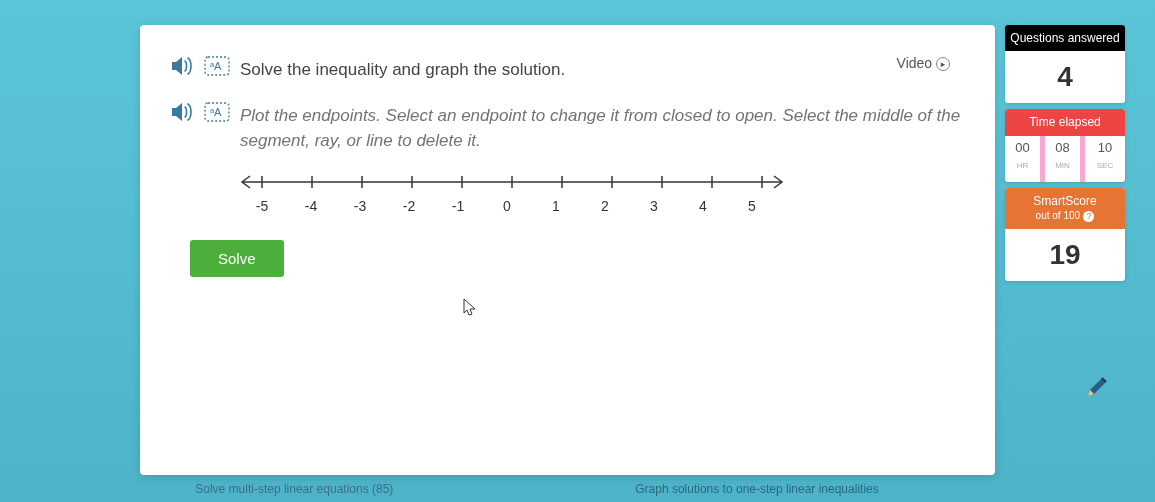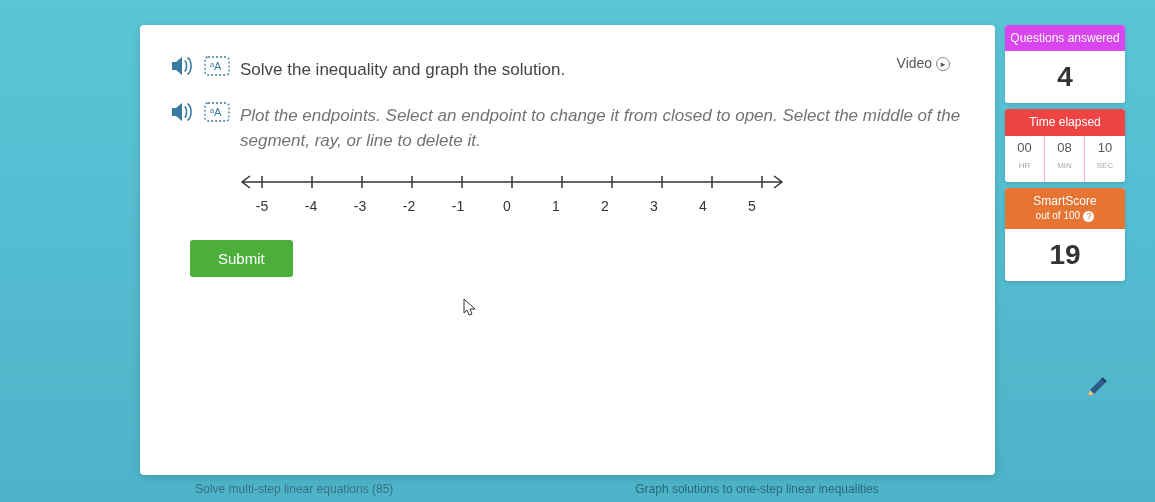--- a/index.html
+++ b/index.html
@@ -118,32 +118,32 @@
       margin-bottom: 6px;
       overflow: hidden;
       text-align: center;
     }
     .panel-header {
       font-size: 12px;
       padding: 6px 4px;
       line-height: 1.2;
       color: #fff;
     }
-    .qa-header { background: #d946ef; }
+    .qa-header { background: #000000; }
     .qa-value { font-size: 28px; font-weight: bold; color: #333; padding: 10px 0; }
     .time-header { background: #ef4444; }
     .time-grid {
       display: grid;
       grid-template-columns: 1fr 1fr 1fr;
     }
     .time-cell {
       padding: 4px 0 2px 0;
       font-size: 13px;
       color: #555;
-      border-right: 1px solid #f9a8d4;
+      border-right: 5px solid #f9a8d4;
     }
     .time-cell:last-child { border-right: none; }
     .time-unit {
       font-size: 8px;
       color: #aaa;
       padding-bottom: 12px;
     }
     .ss-header { background: #e67534; }
     .ss-value { font-size: 28px; font-weight: bold; color: #333; padding: 10px 8px; }
     .ss-sub { font-size: 10px; color: #fff; }
@@ -235,21 +235,21 @@
         <span>-1</span>
         <span>0</span>
         <span>1</span>
         <span>2</span>
         <span>3</span>
         <span>4</span>
         <span>5</span>
       </div>
   </div>
 
-  <button class="submit-btn">Submit</button>
+  <button class="submit-btn">Solve</button>
 
   <span class="cursor-icon">
     <svg width="16" height="20" viewBox="0 0 16 20">
         <path d="M2 2l0 14 3-3 2 5 3-1-2-5 5 0z" fill="#fff" stroke="#333" stroke-width="1"></path>
       </svg>
   </span>
 
 </div>
 
 <div class="sidebar">

